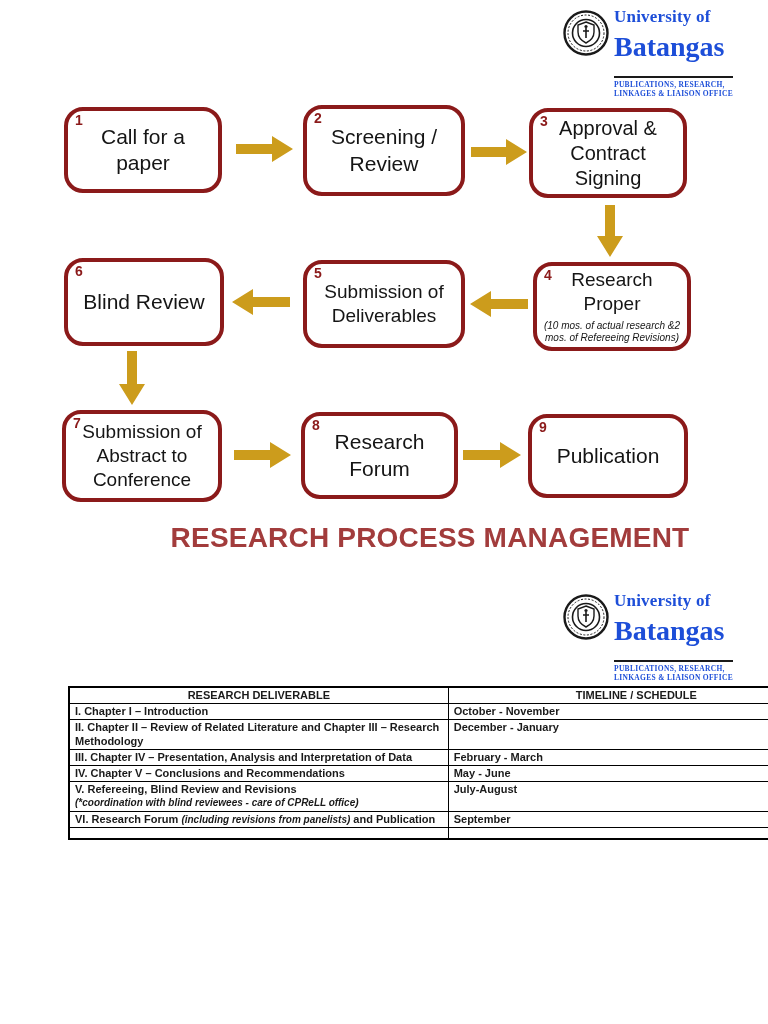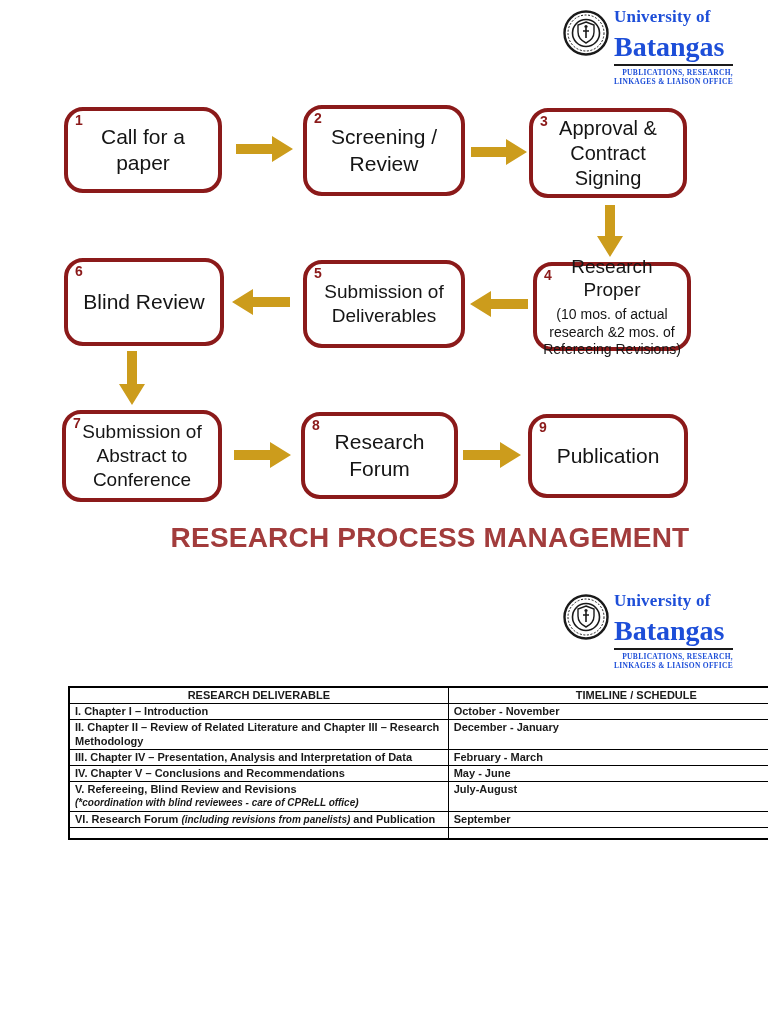--- a/index.html
+++ b/index.html
@@ -7,31 +7,31 @@
   .page {
     position:relative; width:768px; height:1024px; background:#ffffff;
     margin:0 auto; overflow:hidden;
   }
   
   .logo { position:absolute; display:flex; align-items:flex-start; gap:5px; }
   .logo-seal { flex:0 0 auto; margin-top:2px; }
   .logo-text { display:flex; flex-direction:column; font-family:"Liberation Serif", serif; color:#1d4ed8; }
   .logo-line1 { font-size:17px; font-weight:bold; line-height:1.0; letter-spacing:0.2px; }
   .logo-line2 { font-size:28px; font-weight:bold; line-height:1.0; margin-top:8px; }
-  .logo-sub { border-top:2px solid #1a1a1a; margin-top:3px; padding-top:2px; text-align:right; }
+  .logo-sub { border-top:2px solid #1a1a1a; margin-top:15px; padding-top:2px; text-align:left; }
   .logo-sub div { font-size:7.5px; font-weight:bold; line-height:1.25; letter-spacing:0.3px; white-space:nowrap; }
   
   .fbox {
     position:absolute; background:#fff; border:4px solid #8B1A1A; border-radius:19px;
     display:flex; flex-direction:column; align-items:center; justify-content:center;
     text-align:center; color:#151515; line-height:1.25;
   }
   .fnum { position:absolute; left:7px; top:2px; font-size:14px; font-weight:bold; color:#8B1A1A; line-height:1.1; }
   .flabel { padding:0 10px; }
-  .fnote { font-size:14px; line-height:1.25; margin-top:4px; padding:0 6px; }
+  .fnote { font-style:italic; font-size:10px; line-height:1.25; margin-top:4px; padding:0 6px; }
   .arrow { position:absolute; }
   .arrow svg { display:block; }
   
   .main-title {
     position:absolute; left:0; top:522px; width:100%; text-align:center;
     font-size:28px; font-weight:bold; color:#A23C3C; letter-spacing:0.2px;margin-left:46px;
   }
   
   .sched { position:absolute; left:68px; top:686px; width:758px; border-collapse:collapse;
            font-size:11px; color:#1a1a1a; border:2px solid #000; }

